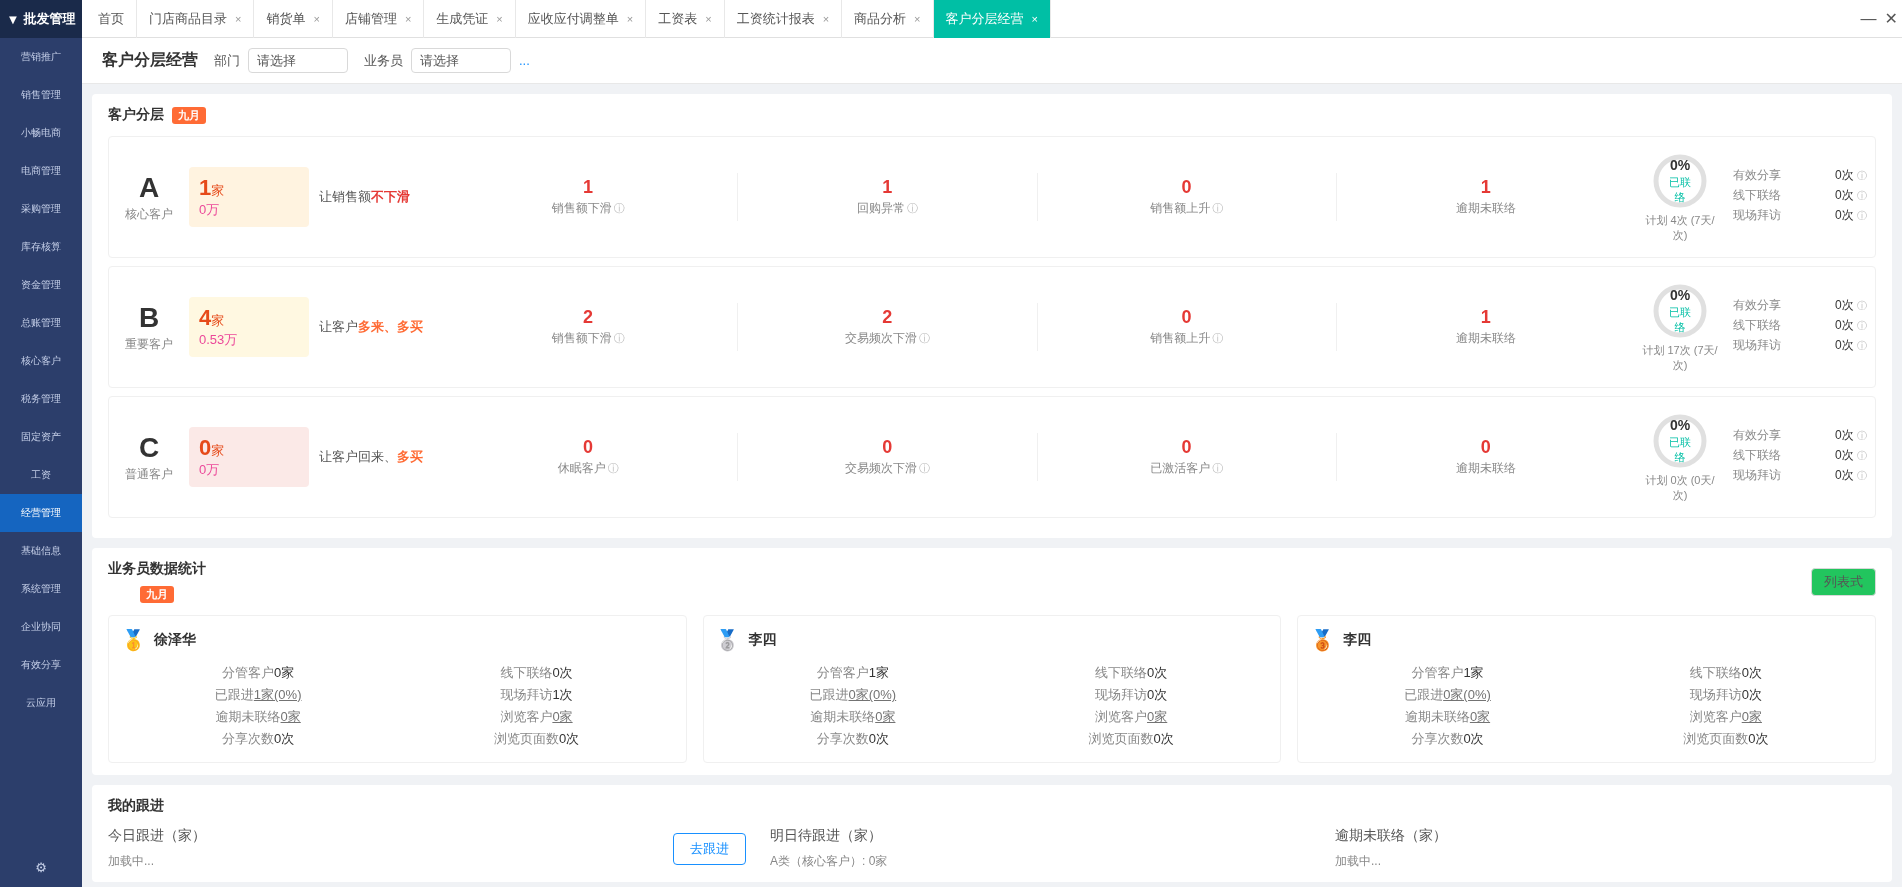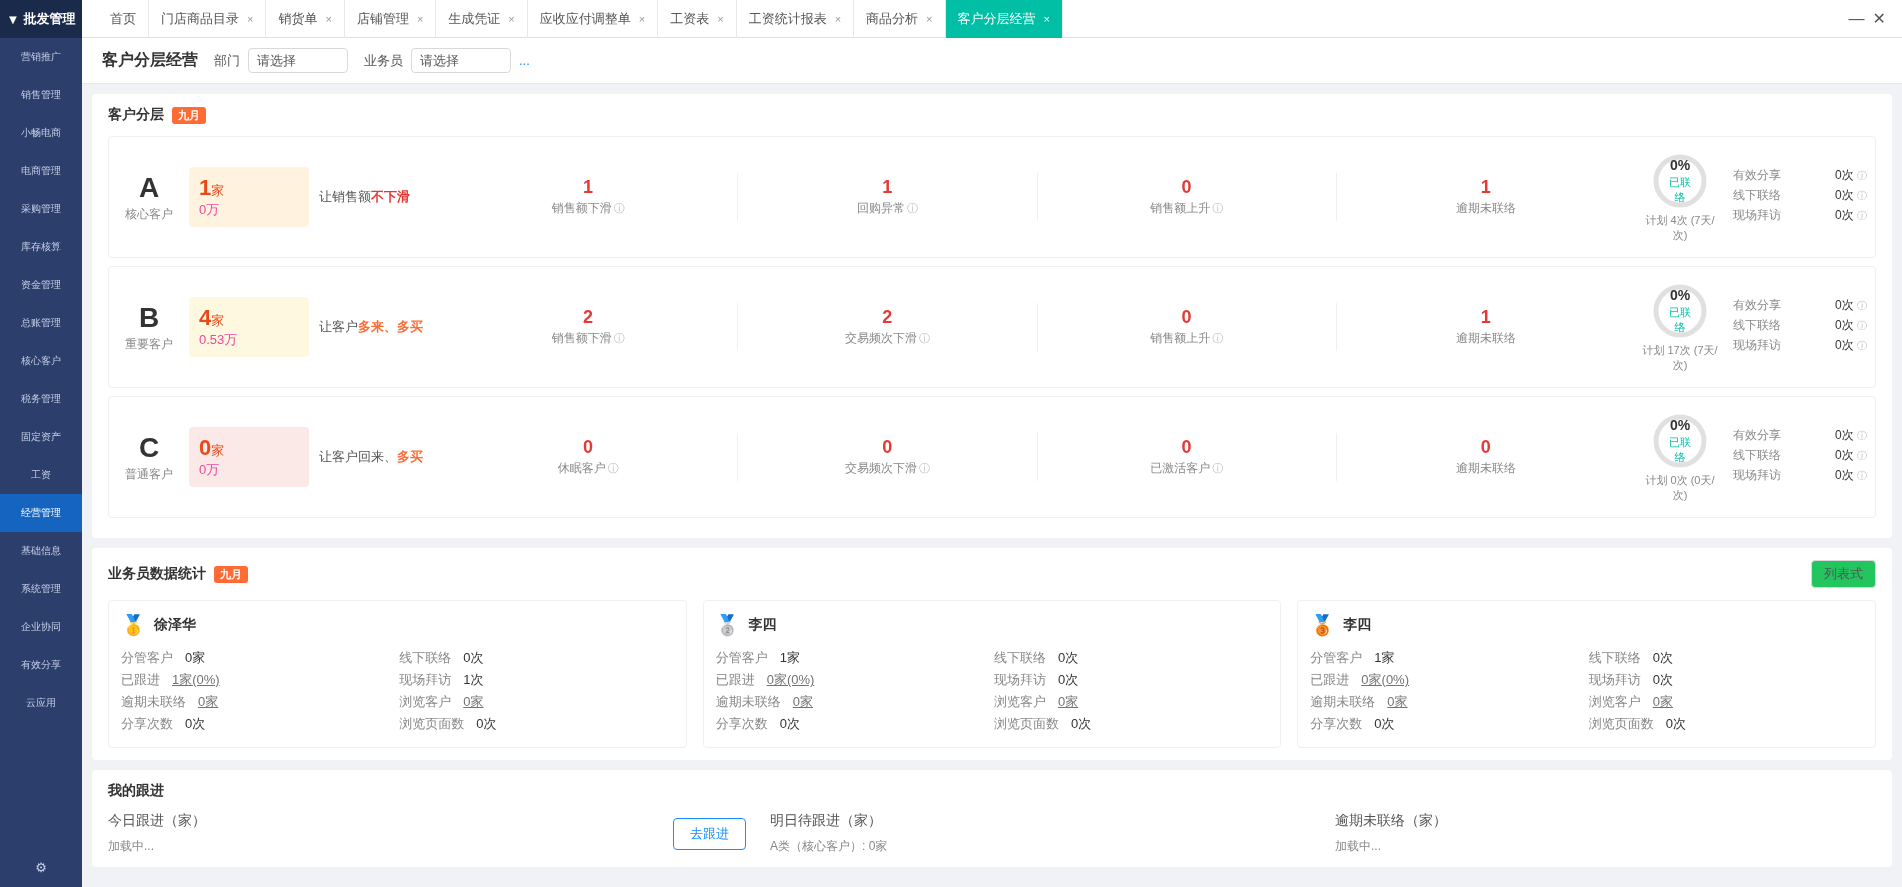--- a/index.html
+++ b/index.html
@@ -57,21 +57,21 @@
       overflow: hidden;
     }
 
     
     .tab-bar {
       background: #fff;
       display: flex;
       align-items: center;
       border-bottom: 1px solid #e0e0e0;
       flex-shrink: 0;
-      padding: 0 16px;
+      padding: 0 4px;
       height: 38px;
     }
     .tab {
       display: flex;
       align-items: center;
       padding: 0 12px;
       height: 38px;
       font-size: 13px;
       color: #555;
       cursor: pointer;
@@ -267,21 +267,21 @@
     .biz-person-name {
       display: flex;
       align-items: center;
       gap: 8px;
       font-size: 14px;
       font-weight: bold;
       color: #333;
       margin-bottom: 10px;
     }
     .medal-icon { font-size: 20px; }
-    .biz-stat-row { display: flex; justify-content: flex-start; padding: 2px 0; gap: 12px; }
+    .biz-stat-row { display: flex; justify-content: center; padding: 2px 0; }
     .biz-stat-key { color: #888; }
     .biz-stat-val { color: #333; }
     .biz-stat-val.link { color: #737373; text-decoration: underline; cursor: pointer; }
     .followup-title { font-size: 14px; color: #555; margin-bottom: 8px; }
     .followup-btn {
       background: #fff;
       border: 1px solid #1890ff;
       color: #1890ff;
       padding: 6px 16px;
       border-radius: 4px;
@@ -554,21 +554,21 @@
                 <span class="right-stat-label">现场拜访</span>
                 <span class="right-stat-val">0次 <span style="color:#bbb;font-size:10px;">ⓘ</span></span>
               </div>
             </div>
           </div>
         </div>
     </div>
 
     <div class="section">
       <div class="section-title" style="display:flex;justify-content:space-between;align-items:center;">
-        <div style="display:flex;align-items:center;gap:8px;">
+        <div style="display:flex;align-items:center;gap:8px;flex-direction:column;">
           <span>业务员数据统计</span>
           <span class="month-badge">九月</span>
         </div>
         <button class="list-btn">列表式</button>
       </div>
       <div id="biz-persons-container" class="biz-stats-grid">
           <div class="biz-person-card">
             <div class="biz-person-name">
               <span class="medal-icon">🥇</span>
               <span>徐泽华</span>

